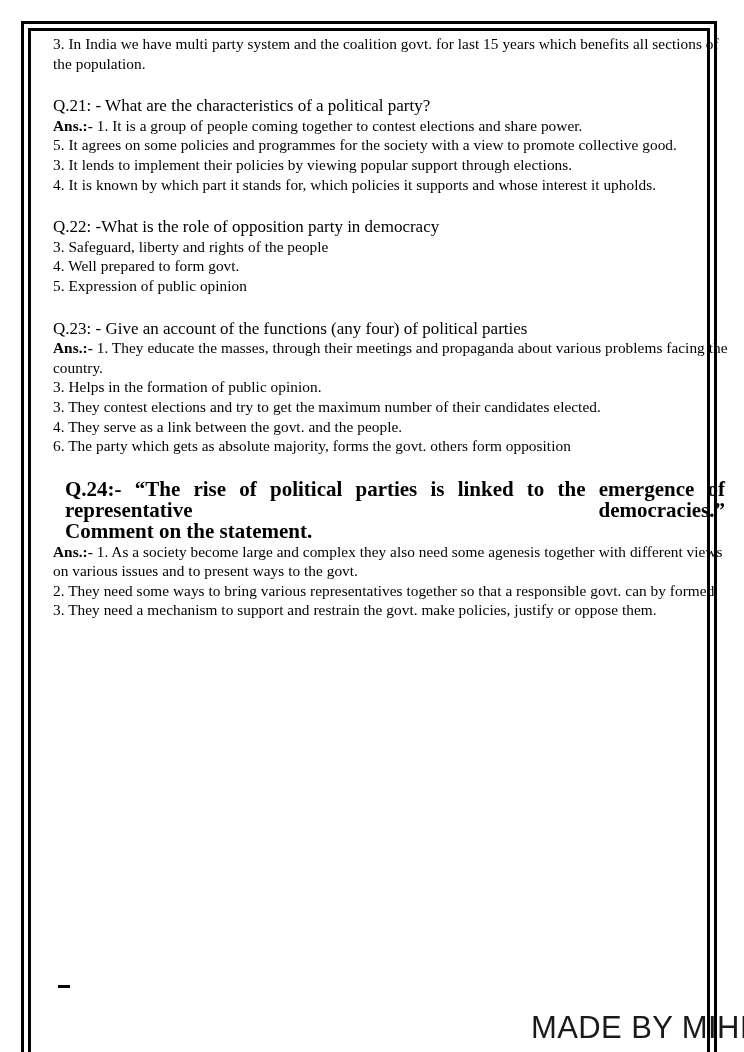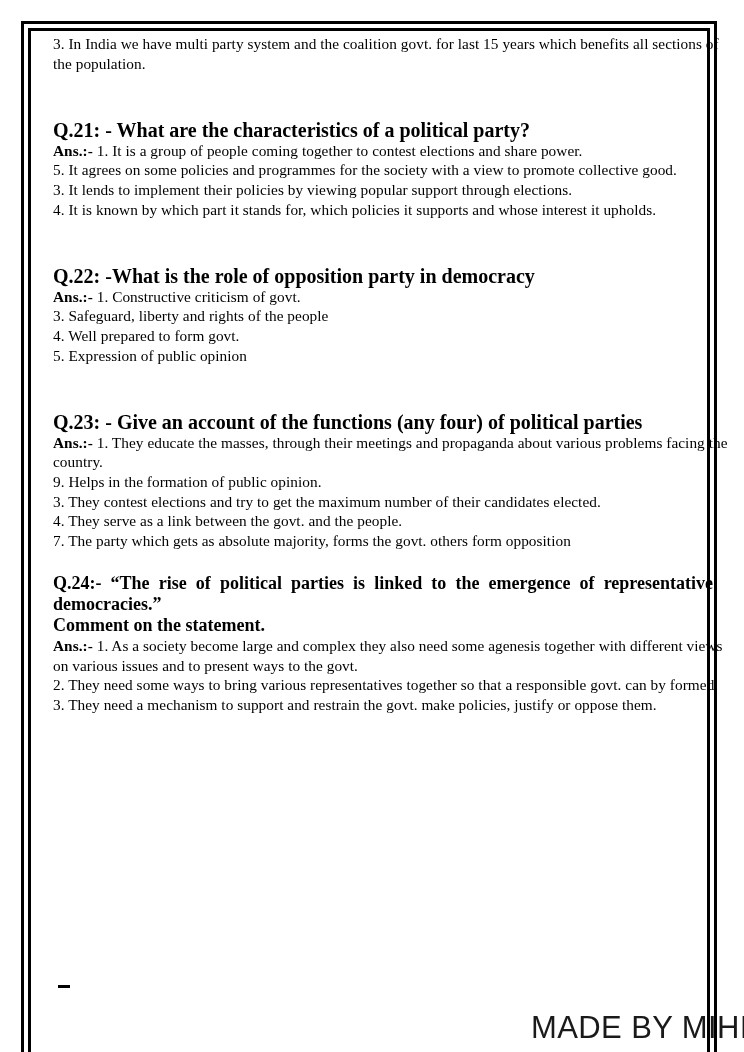--- a/index.html
+++ b/index.html
@@ -66,37 +66,37 @@
   .spacer {
     height: 23px;
   }
   .line {
     font-size: 15.3px;
     line-height: 19.6px;
     white-space: nowrap;
     letter-spacing: 0.05px;
   }
   .q-head {
-    font-weight: bold;
-    font-size: 20px;
+    font-weight: normal;
+    font-size: 17px;
     line-height: 19.6px;
-    margin-top: 25px;
   }
   .ans-label {
     font-weight: bold;
     margin-top: 44px;
   }
   
   .q-head-justified {
     font-weight: bold;
-    font-size: 18px;
+    font-size: 21px;
     line-height: 21px;
     text-align: justify;
     text-justify: inter-word;
     width: 660px;
+    margin-left: 12px;
   }
   .q-head-justified > span {
     display: block;
   }
   .q24-l1 {
     text-align: justify;
     text-align-last: justify;
   }
 
   
@@ -133,36 +133,35 @@
       <div class="line"><span class="ans-label">Ans.:-</span> <span>1. It is a group of people coming together to contest elections and share power.</span></div>
       <div class="line">5. It agrees on some policies and programmes for the society with a view to promote collective good.</div>
       <div class="line">3. It lends to implement their policies by viewing popular support through elections.</div>
       <div class="line">4. It is known by which part it stands for, which policies it supports and whose interest it upholds.</div>
     </div>
 
     <div class="spacer"></div>
 
     <div class="block">
       <div class="q-head">Q.22: -What is the role of opposition party in democracy</div>
-      <div class="line"><span class="ans-label">Ans.:-</span> <span>1. Constructive criticism of govt.</span></div>
       <div class="line">3. Safeguard, liberty and rights of the people</div>
       <div class="line">4. Well prepared to form govt.</div>
       <div class="line">5. Expression of public opinion</div>
     </div>
 
     <div class="spacer"></div>
 
     <div class="block">
       <div class="q-head">Q.23: - Give an account of the functions (any four) of political parties</div>
       <div class="line"><span class="ans-label">Ans.:-</span> <span>1. They educate the masses, through their meetings and propaganda about various problems facing the</span></div>
       <div class="line">country.</div>
-      <div class="line">9. Helps in the formation of public opinion.</div>
+      <div class="line">3. Helps in the formation of public opinion.</div>
       <div class="line">3. They contest elections and try to get the maximum number of their candidates elected.</div>
       <div class="line">4. They serve as a link between the govt. and the people.</div>
-      <div class="line">7. The party which gets as absolute majority, forms the govt. others form opposition</div>
+      <div class="line">6. The party which gets as absolute majority, forms the govt. others form opposition</div>
     </div>
 
     <div class="spacer"></div>
 
     <div class="block">
       <div class="q-head-justified">
         <span class="q24-l1">Q.24:- “The rise of political parties is linked to the emergence of representative democracies.”</span>
         <span>Comment on the statement.</span>
       </div>
       <div class="line"><span class="ans-label">Ans.:-</span> <span>1. As a society become large and complex they also need some agenesis together with different views</span></div>

